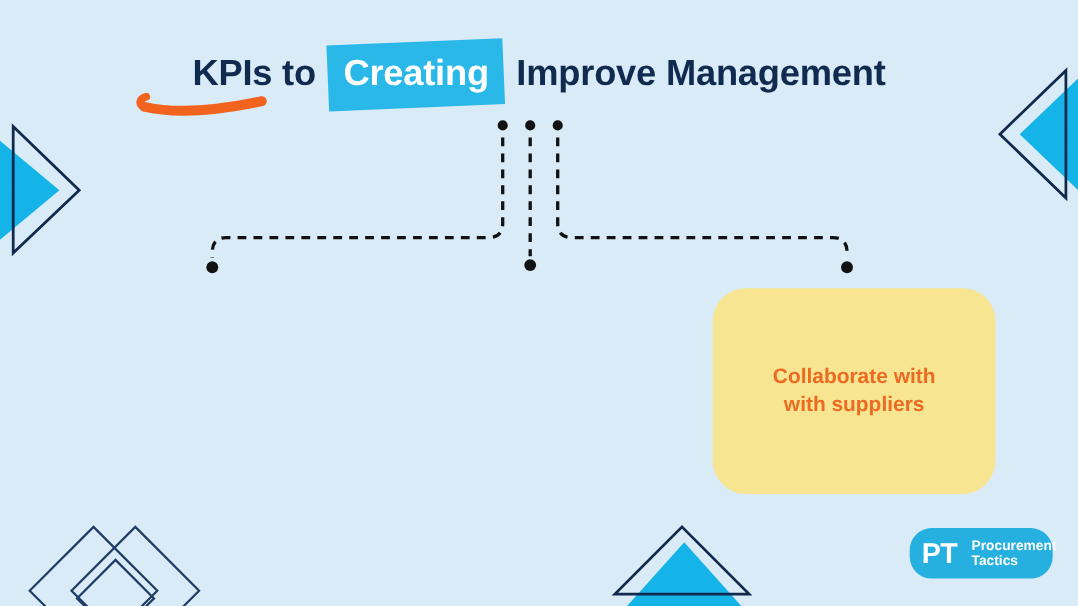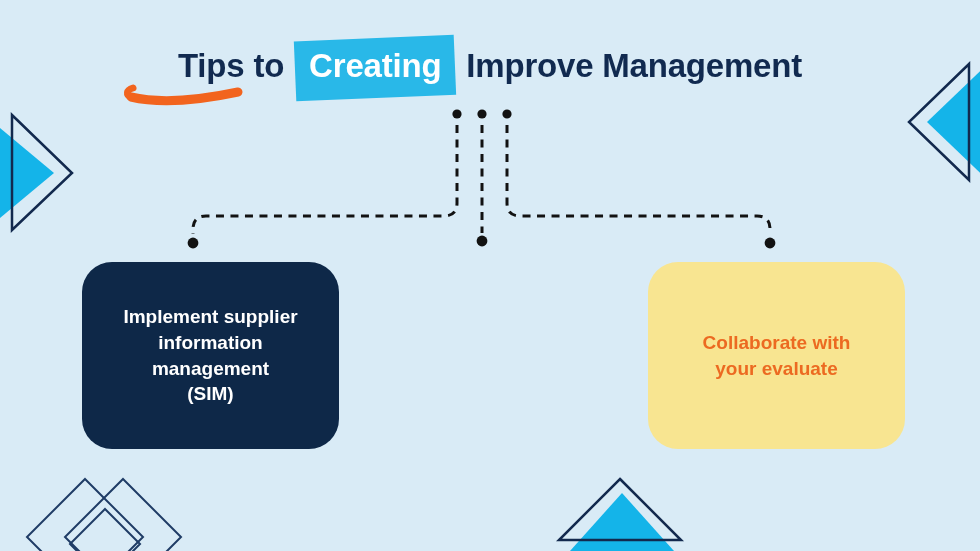--- a/index.html
+++ b/index.html
@@ -88,33 +88,35 @@
       <path d="M457 125 V203 Q457 216 444 216 H206 Q193 216 193 229 V234" fill="none" stroke="#121212" stroke-width="3" stroke-dasharray="8 6.5"></path>
       <path d="M482 125 V233" fill="none" stroke="#121212" stroke-width="3" stroke-dasharray="8 6.5"></path>
       <path d="M507 125 V203 Q507 216 520 216 H757 Q770 216 770 229 V234" fill="none" stroke="#121212" stroke-width="3" stroke-dasharray="8 6.5"></path>
       <circle cx="193" cy="243" r="5.4" fill="#121212"></circle>
       <circle cx="482" cy="241" r="5.4" fill="#121212"></circle>
       <circle cx="770" cy="243" r="5.4" fill="#121212"></circle>
     </g>
   </svg>
 
   <h1 class="title">
-    <span class="t-part">Tips to</span>
+    <span class="t-part">KPIs to</span>
     <span class="hl">
       <span class="hl-bg"></span>
       <span class="hl-text">Creating</span>
     </span>
     <span class="t-part">Improve Management</span>
   </h1>
 
-  <div class="card card-sim">
-    <div class="card-text">Implement supplier
-information
-management
-(SIM)</div>
-  </div>
   <div class="card card-collaborate">
     <div class="card-text">Collaborate with
-your evaluate</div>
+with suppliers</div>
   </div>
 
+  <div class="logo">
+    <span class="logo-monogram">PT</span>
+    <span class="logo-divider"></span>
+    <span class="logo-name">
+      <span>Procurement</span>
+      <span>Tactics</span>
+    </span>
+  </div>
 
 </div>
 
 </body></html>

